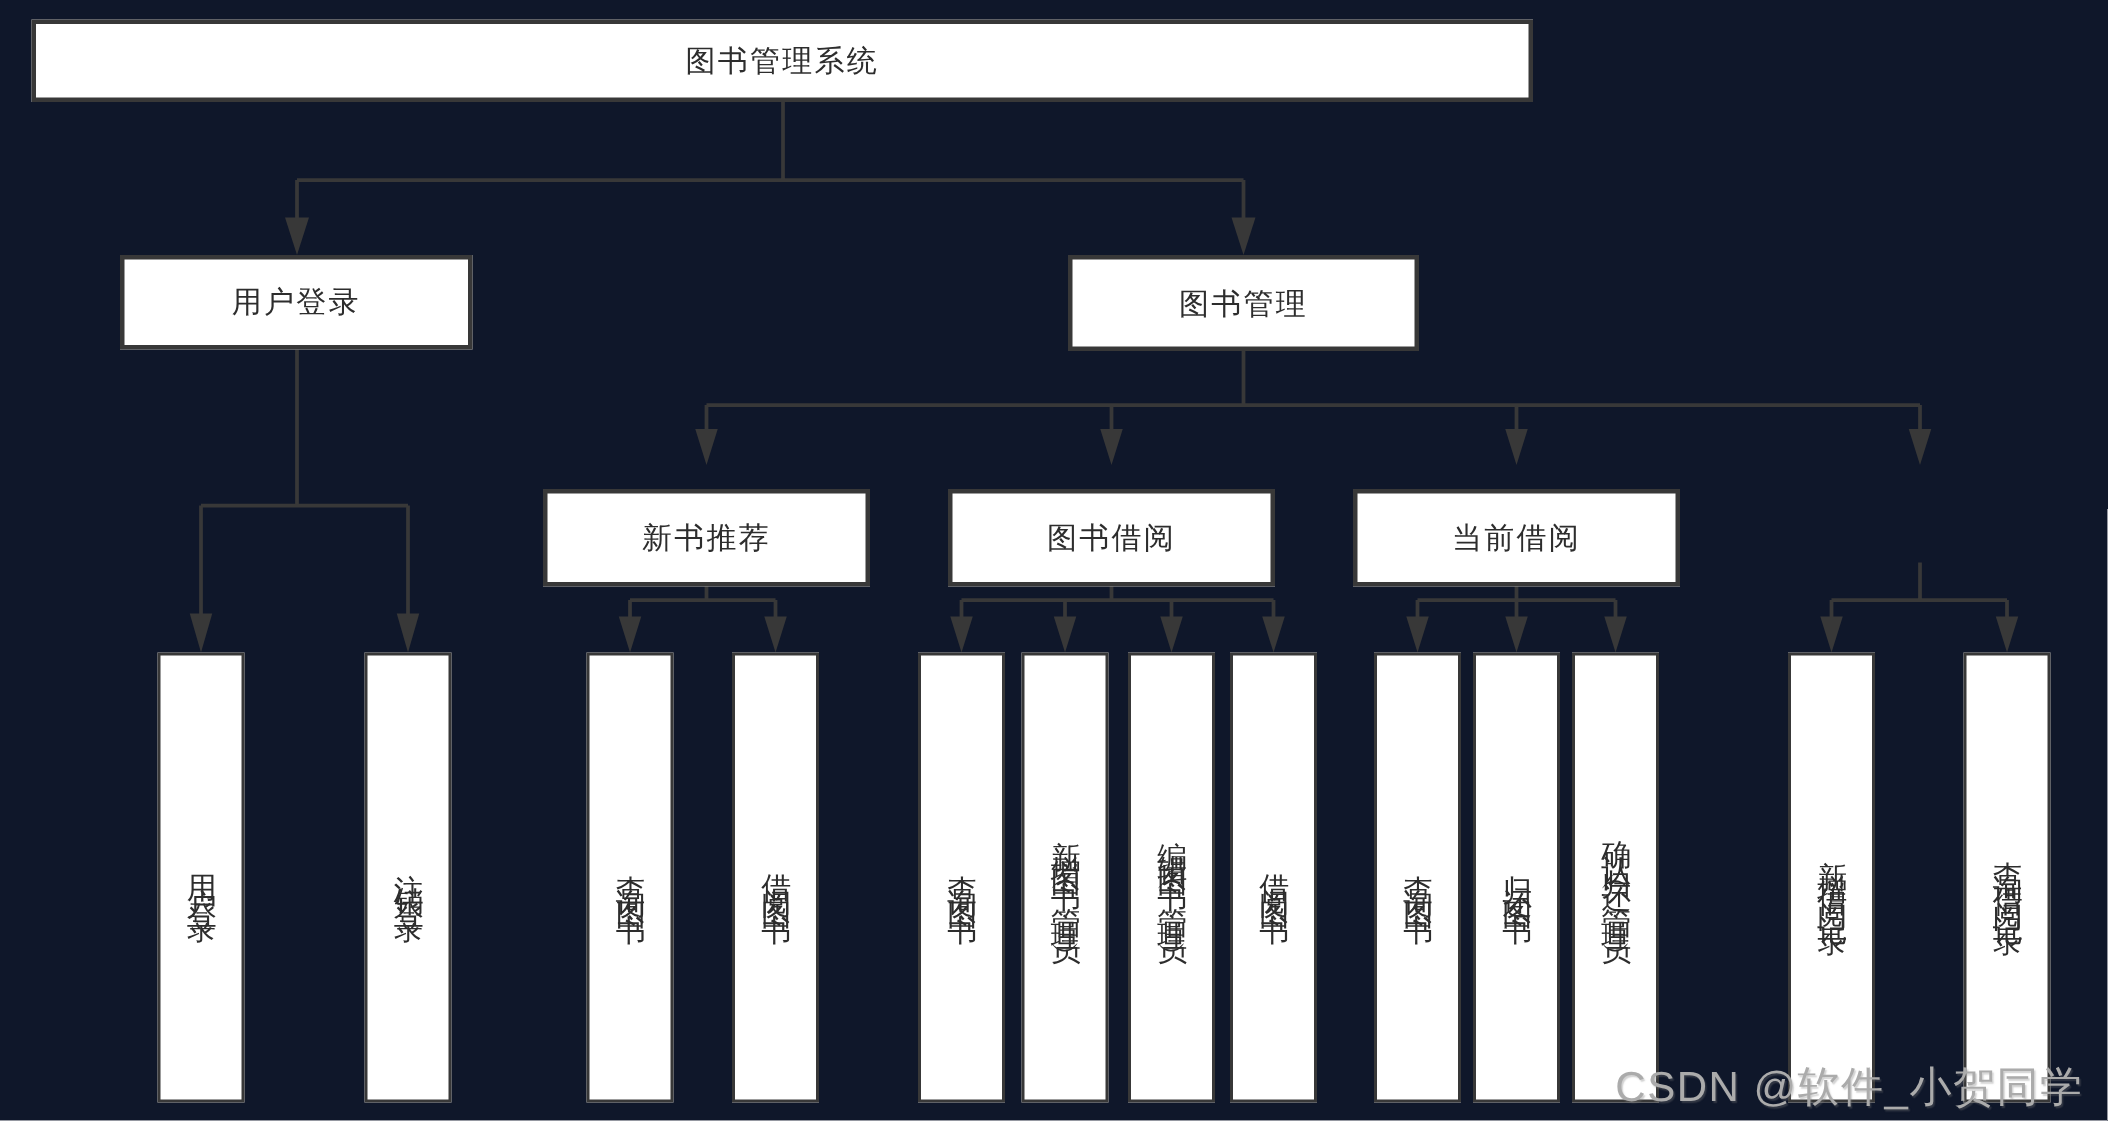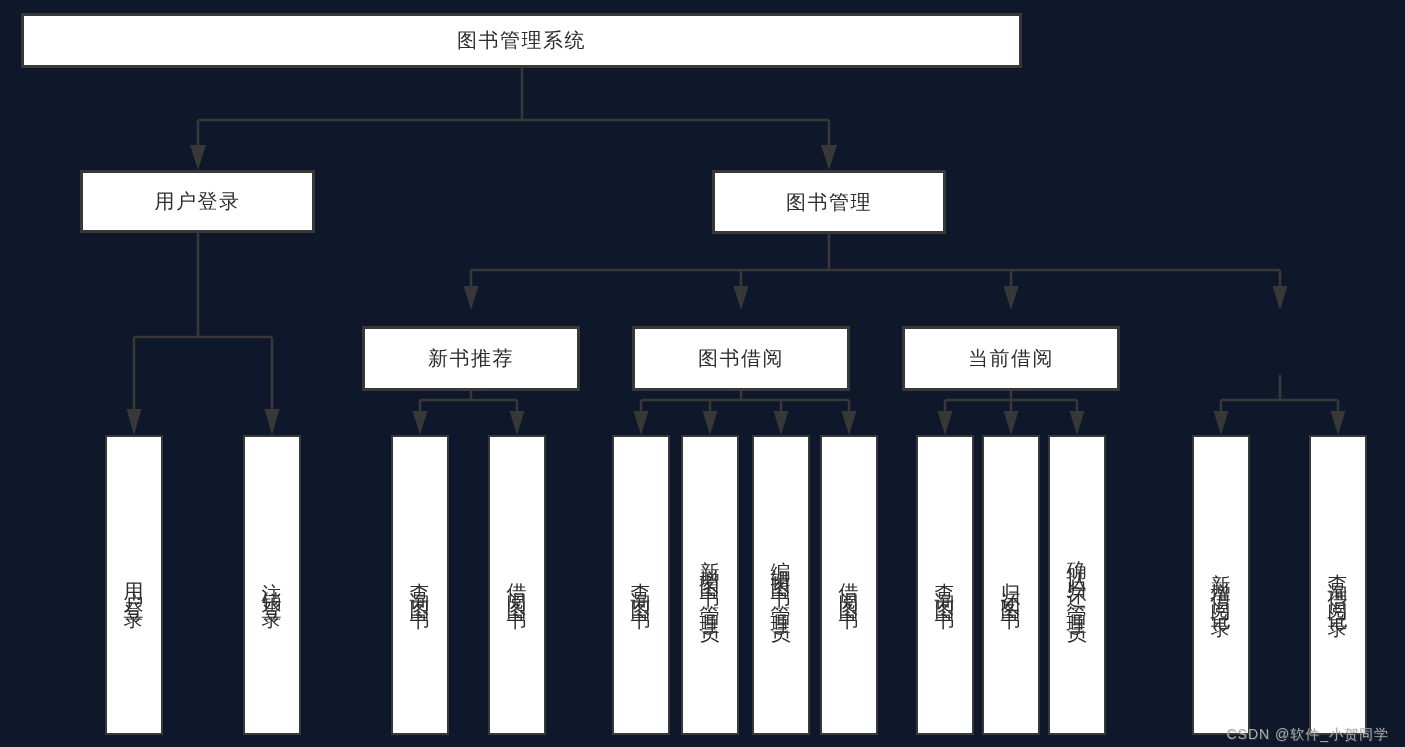--- a/index.html
+++ b/index.html
@@ -67,21 +67,21 @@
   .n-leaf-d1 { left: 916px; }
   .n-leaf-d2 { left: 982px; }
   .n-leaf-d3 { left: 1048px; }
   .n-leaf-e1 { left: 1192px; }
   .n-leaf-e2 { left: 1309px; }
 
   .watermark {
     position: absolute;
     right: 16px;
     bottom: 3px;
-    font-size: 14px;
+    font-size: 28px;
     color: #ababab;
     letter-spacing: 1px;
     white-space: nowrap;
     text-shadow: 1px 1px 1px rgba(120,120,120,0.35);
   }
 </style>
 </head>
 <body>
 
 <div class="stage">

